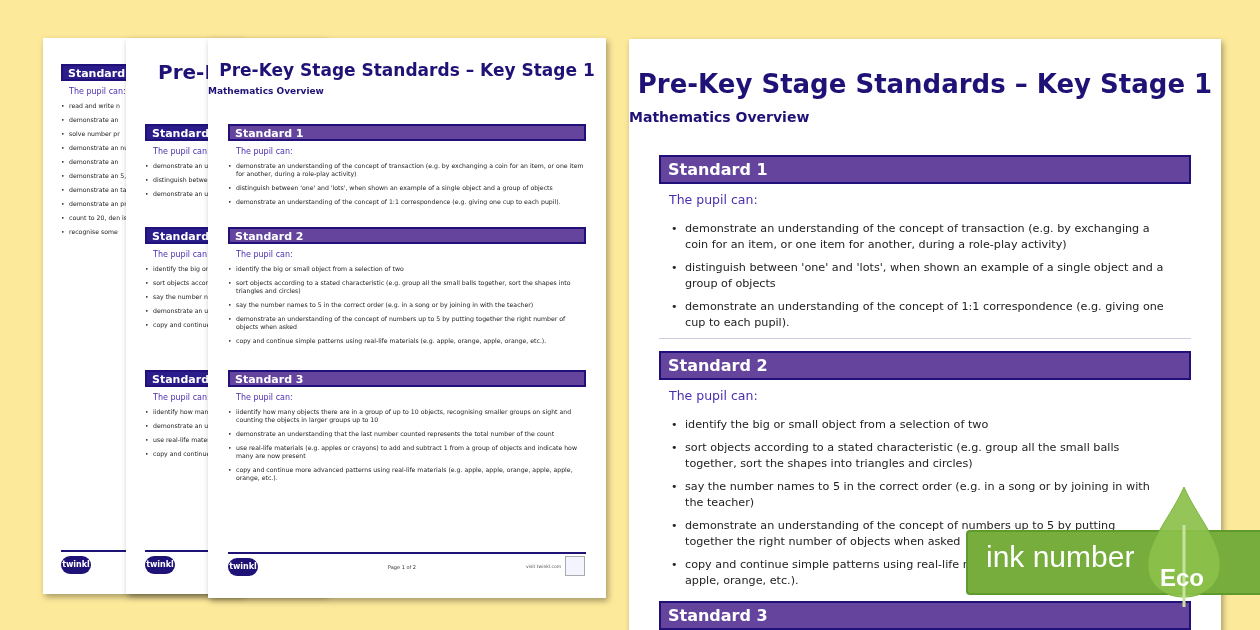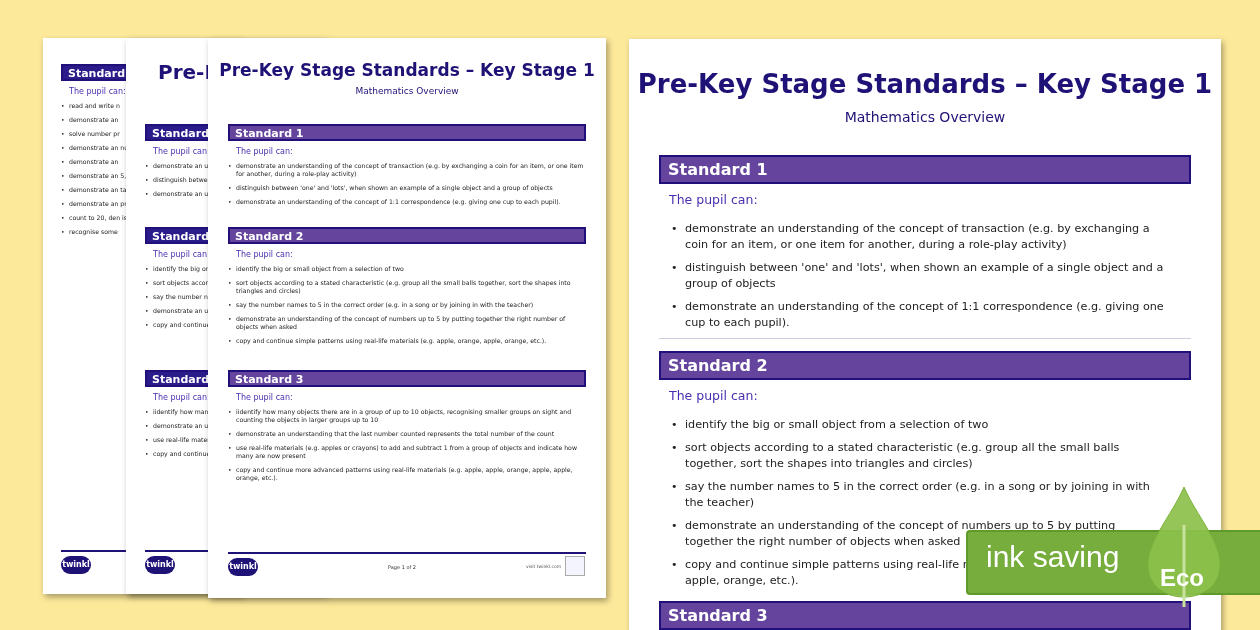--- a/index.html
+++ b/index.html
@@ -1,19 +1,19 @@
 <!DOCTYPE html>
 <html><head>
 <meta charset="utf-8">
 <style>
   *{box-sizing:border-box;margin:0;padding:0}
   body{width:1260px;height:630px;overflow:hidden;background:#fde99a;font-family:"DejaVu Sans","Liberation Sans",sans-serif;position:relative}
   .page{position:absolute;background:#fff;box-shadow:2px 3px 6px rgba(0,0,0,.35);overflow:hidden}
   .title{color:#1f1277;font-weight:bold;text-align:center}
-  .subtitle{color:#1f1277;font-weight:normal;text-align:center}
+  .subtitle{color:#1f1277;font-weight:bold;text-align:left}
   .std-head{color:#fff;font-weight:bold;border:2px solid #22107a}
   .std-head.navy{background:#2a1c8a}
   .std-head.purple{background:#64449c}
   .pupil{color:#4b2fb0}
   ul{list-style:none}
   li{color:#222;position:relative}
   li::before{content:"\2022";position:absolute;left:0;color:#222}
   .footer-line{position:absolute;height:2px;background:#1f1277}
   .twinkl{position:absolute;background:#1f1277;color:#fff;font-weight:bold;border-radius:12px;text-align:center;font-size:8px}
 
@@ -164,19 +164,19 @@
     </ul>
   </div>
 
   <div style="margin-top:12px">
     <div class="std-head purple">Standard 3</div>
 
   </div>
 </div>
 
 <div class="eco">
-  <span class="eco-text">ink saving</span>
+  <span class="eco-text">ink number</span>
 </div>
 <svg class="leaf" viewBox="0 0 76 122">
   <path d="M38 2 C50 30 74 55 74 80 C74 100 58 112 38 112 C18 112 2 100 2 80 C2 55 26 30 38 2 Z" fill="#8cc04b" fill-opacity="0.92" stroke="#7ab33b" stroke-width="1"></path>
   <line x1="38" y1="40" x2="38" y2="122" stroke="#c8e39d" stroke-width="3"></line>
 </svg>
 <span class="eco-word">Eco</span>
 
 </body></html>

